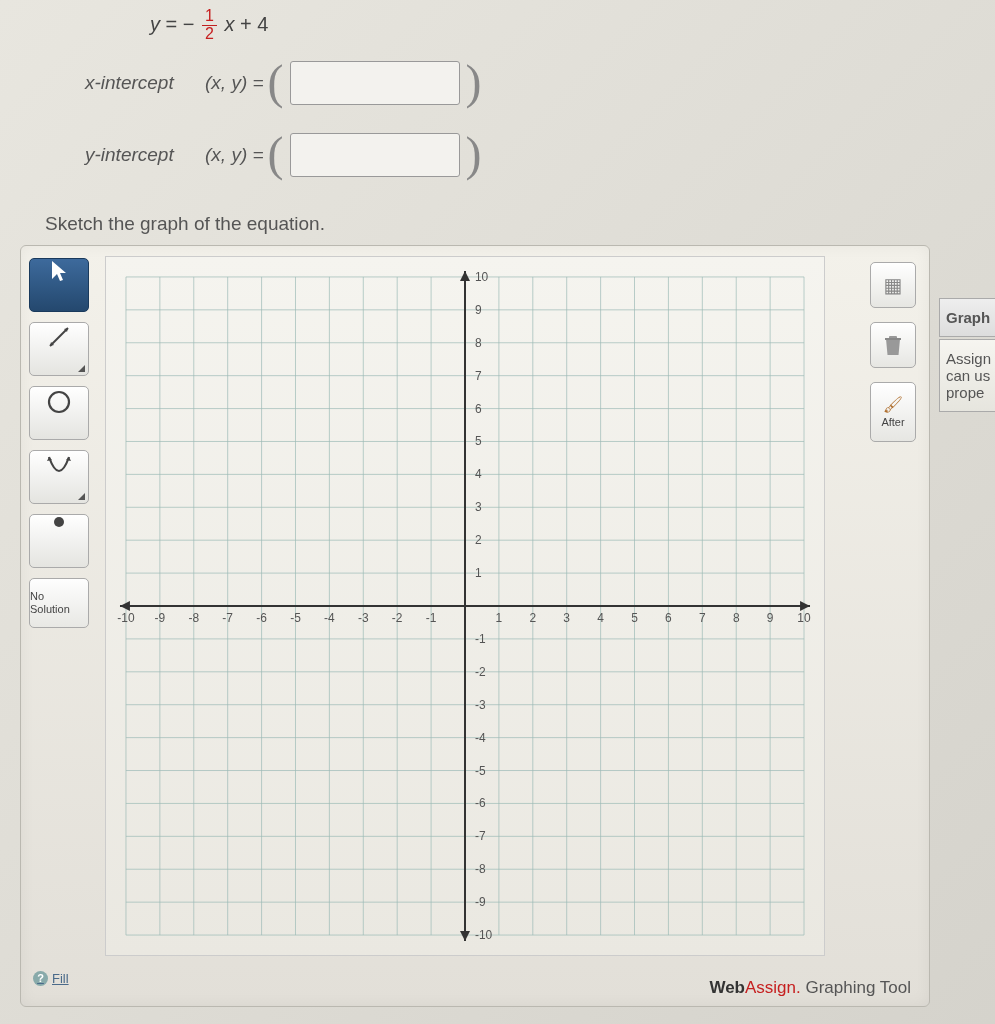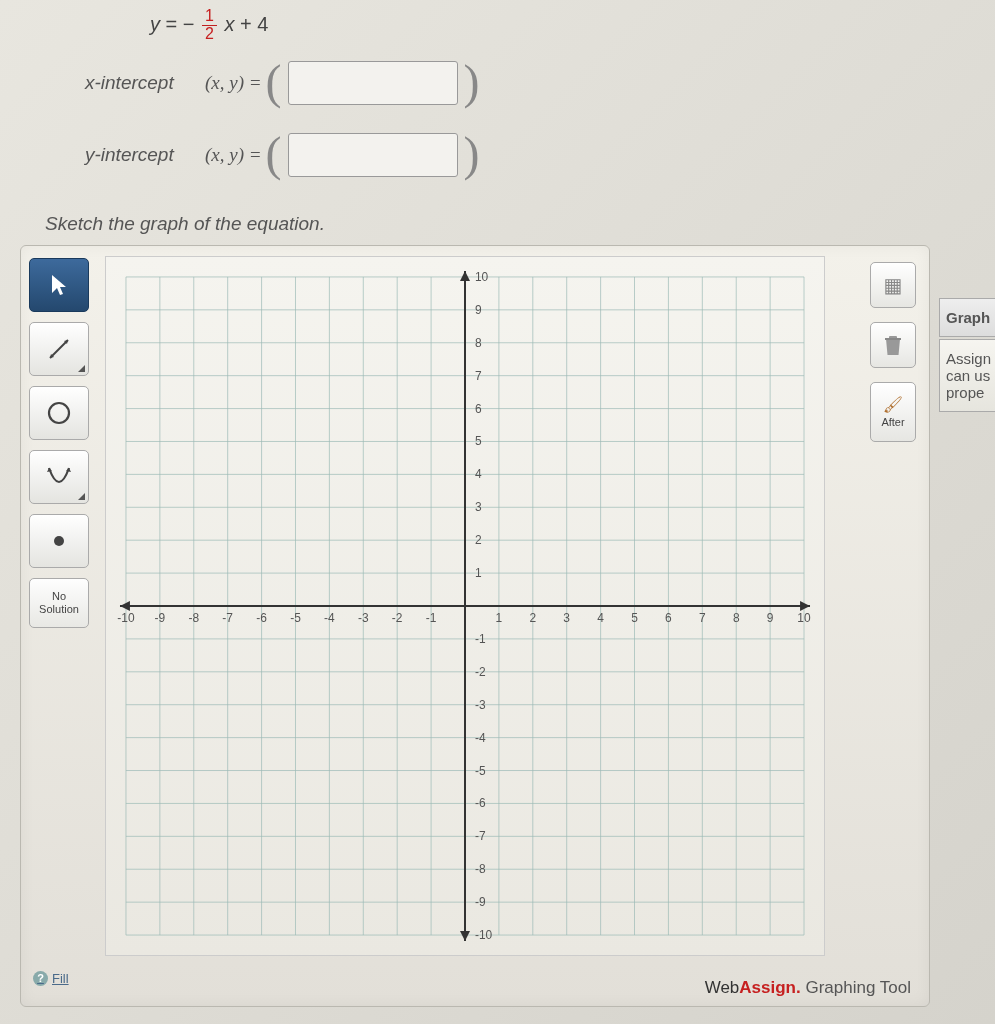--- a/index.html
+++ b/index.html
@@ -51,21 +51,20 @@
   }
   .intercept-row .label-col {
     width: 120px;
     font-style: italic;
     color: #555;
     margin-left: 40px;
   }
   .intercept-row .expr {
     font-style: italic;
     margin-right: 4px;
-    font-family: Liberation Serif, serif;
   }
   .big-paren {
     font-size: 48px;
     font-weight: 100;
     color: #888;
     line-height: 0.8;
     font-family: "Times New Roman", serif;
   }
   .answer-box {
     display: inline-block;
@@ -75,21 +74,20 @@
     background: #f3f2ee;
     border-radius: 3px;
     margin: 0 6px;
   }
 
   
   .sketch-label {
     padding: 22px 0 8px 25px;
     font-size: 19px;
     color: #555;
-    font-style: italic;
   }
 
   
   .graph-frame {
     margin: 2px 0 0 0;
     background: linear-gradient(180deg, #f3f1ea 0%, #e2dfd8 100%);
     border: 1px solid #bab8b0;
     border-radius: 6px;
     display: flex;
     position: relative;
@@ -106,21 +104,21 @@
     flex-direction: column;
     gap: 10px;
   }
   .tool-btn {
     width: 60px;
     height: 54px;
     border: 1px solid #aaa;
     border-radius: 5px;
     background: linear-gradient(180deg,#fff 0%, #e4e4e0 100%);
     display: flex;
-    align-items: center;
+    align-items: flex-start;
     justify-content: center;
     cursor: pointer;
     color: #444;
     position: relative;
   }
   .tool-btn.active {
     background: linear-gradient(180deg,#3d6a9c 0%, #24486e 100%);
     border-color: #1a3a5c;
     color: #fff;
   }
@@ -172,22 +170,22 @@
   .fill-btn { flex-direction:column; height: 60px; gap:2px; font-size:11px; color:#444;}
   .fill-btn .icon { font-size:16px; color:#b07030;}
 
   
   .branding {
     position:absolute;
     right: 18px; bottom: 8px;
     font-size: 17px;
     color: #555;
   }
-  .branding .wa-assign { color:#c62020; font-weight:bold;text-align:center; }
-  .branding .wa-web { color:#333; font-weight:normal; }
+  .branding .wa-assign { color:#c62020; font-weight:normal;text-align:center; }
+  .branding .wa-web { color:#333; font-weight:bold; }
 
   
   .side-tabs {
     position:absolute;
     right:0; top:298px;
     width: 56px;
   }
   .side-tab {
     border:1px solid #aaa;
     border-right:none;

